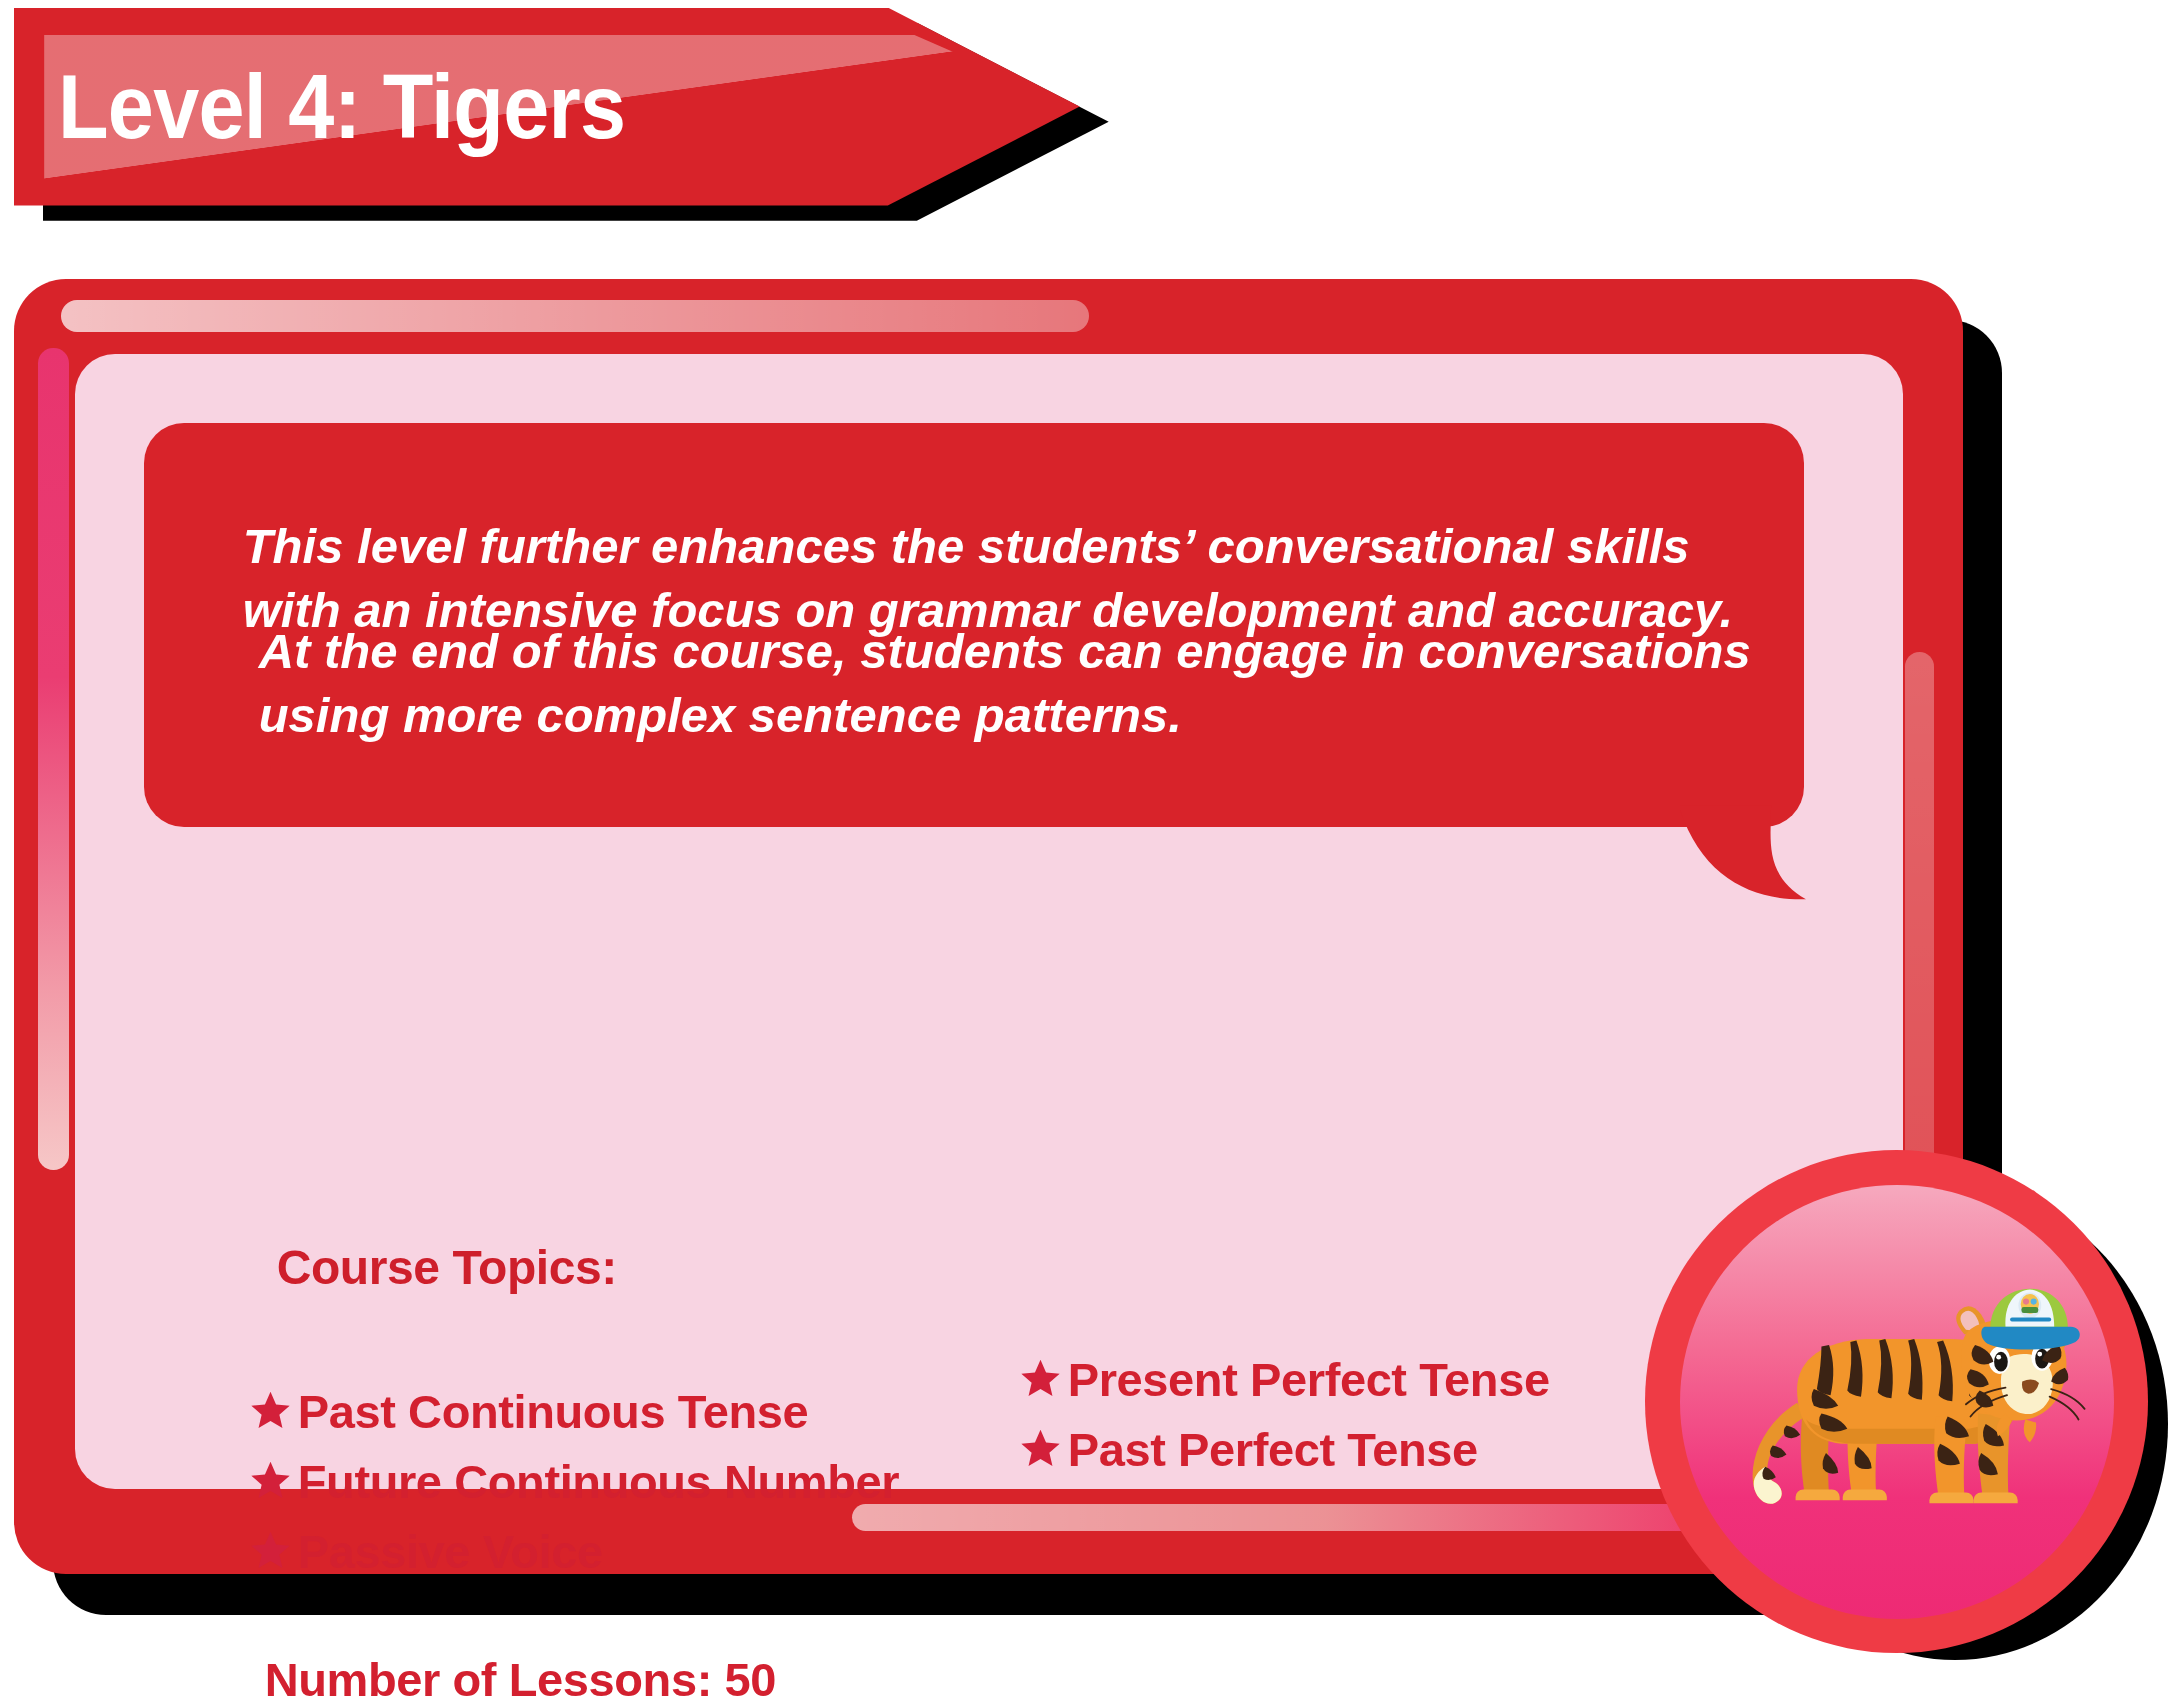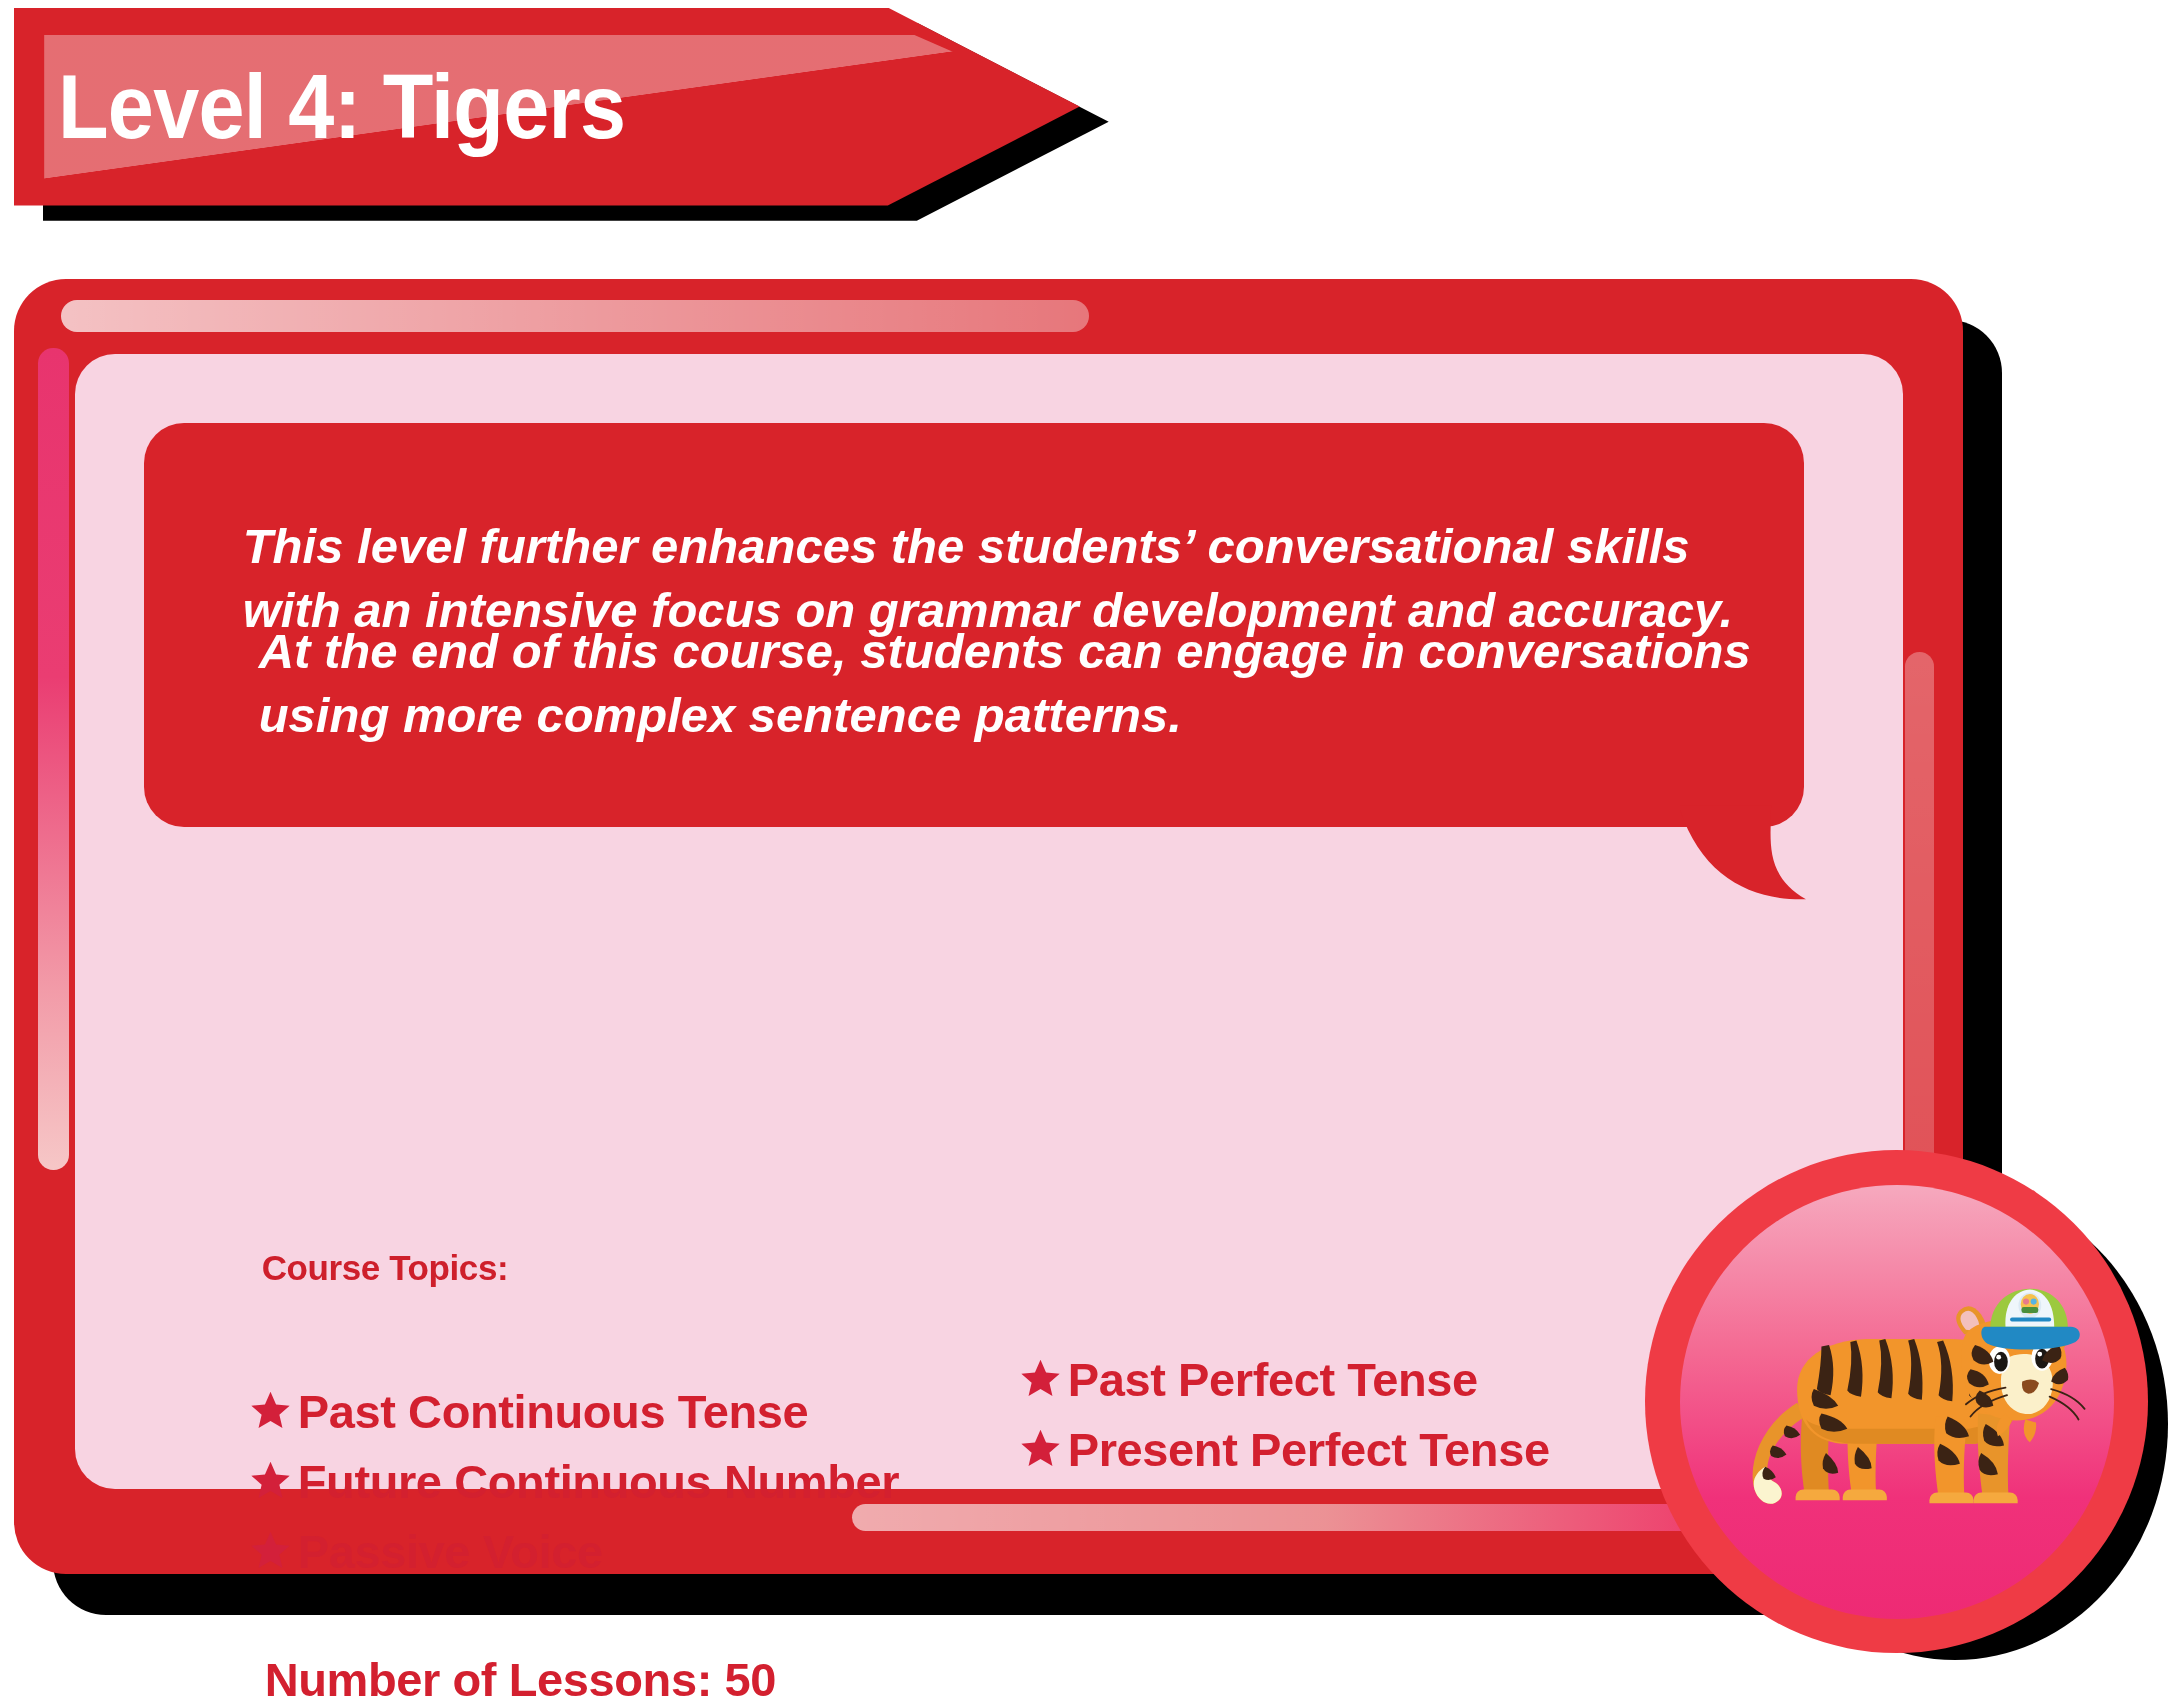--- a/index.html
+++ b/index.html
@@ -172,23 +172,23 @@
     font-weight: bold;
     font-style: italic;
     font-family: "Liberation Sans Narrow", "Liberation Sans", sans-serif;
   }
   #bubble-p1 { top: 43px; margin-top: 48px; }
   #bubble-p2 { top: 196px; margin-left: 16px; }
 
   
   #topics-heading {
     position: absolute;
-    left: 187px;
+    left: 202px;
     top: 886px;
-    font-size: 35px;
+    font-size: 48px;
     line-height: 55px;
     font-weight: bold;
     color: #CE1F2B;
     font-family: "Liberation Sans Narrow", "Liberation Sans", sans-serif;
     letter-spacing: -0.4px;
   }
   .topic-col {
     position: absolute;
     top: 998px;
   }
@@ -332,30 +332,30 @@
       </div>
 
       <div class="topic-col" id="topic-col-right">
 
         <div class="topic-item">
           <span class="topic-star">
             <svg viewBox="0 0 24 24" xmlns="http://www.w3.org/2000/svg">
               <path fill="#D3203A" d="M12 1.6l3.1 7.0 7.6 .7-5.75 5.05 1.72 7.45L12 17.9l-6.67 3.9 1.72-7.45L1.3 9.3l7.6-.7z"></path>
             </svg>
           </span>
-          <span class="topic-label">Past Perfect Tense</span>
+          <span class="topic-label">Present Perfect Tense</span>
         </div>
 
         <div class="topic-item">
           <span class="topic-star">
             <svg viewBox="0 0 24 24" xmlns="http://www.w3.org/2000/svg">
               <path fill="#D3203A" d="M12 1.6l3.1 7.0 7.6 .7-5.75 5.05 1.72 7.45L12 17.9l-6.67 3.9 1.72-7.45L1.3 9.3l7.6-.7z"></path>
             </svg>
           </span>
-          <span class="topic-label">Present Perfect Tense</span>
+          <span class="topic-label">Past Perfect Tense</span>
         </div>
       </div>
 
       <div id="lessons-count">Number of Lessons: 50</div>
 
     </div>
   </div>
 
   <div id="mascot-shadow"></div>
   <div id="mascot-badge">

